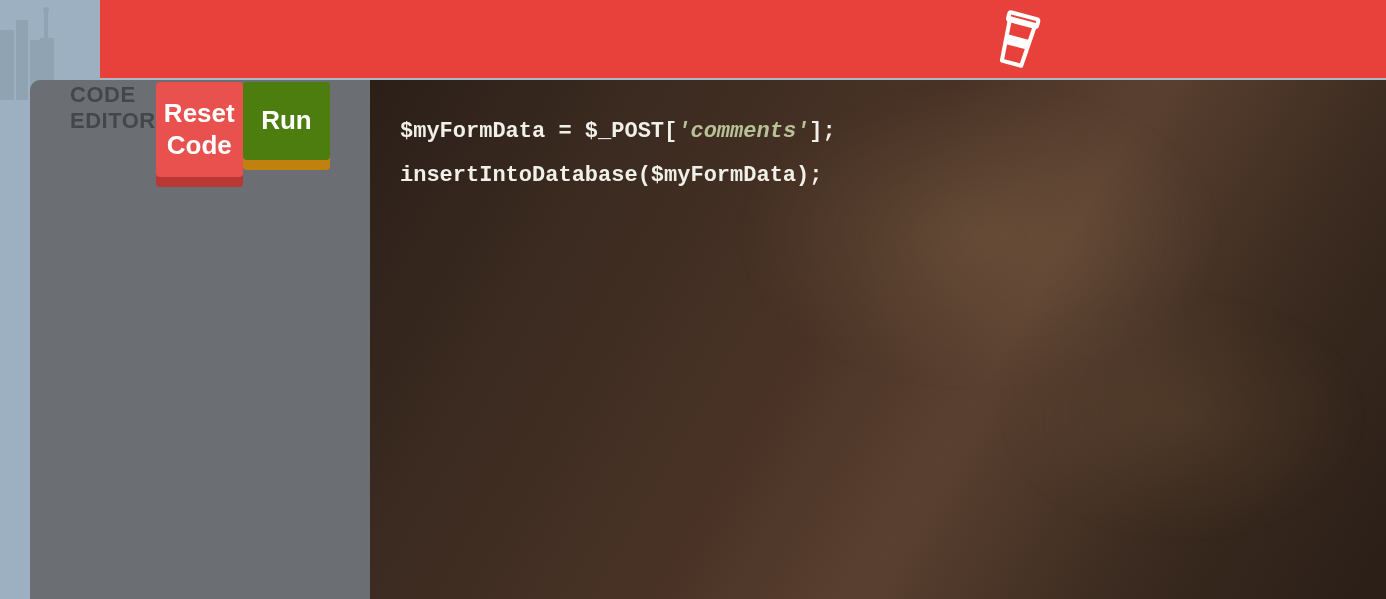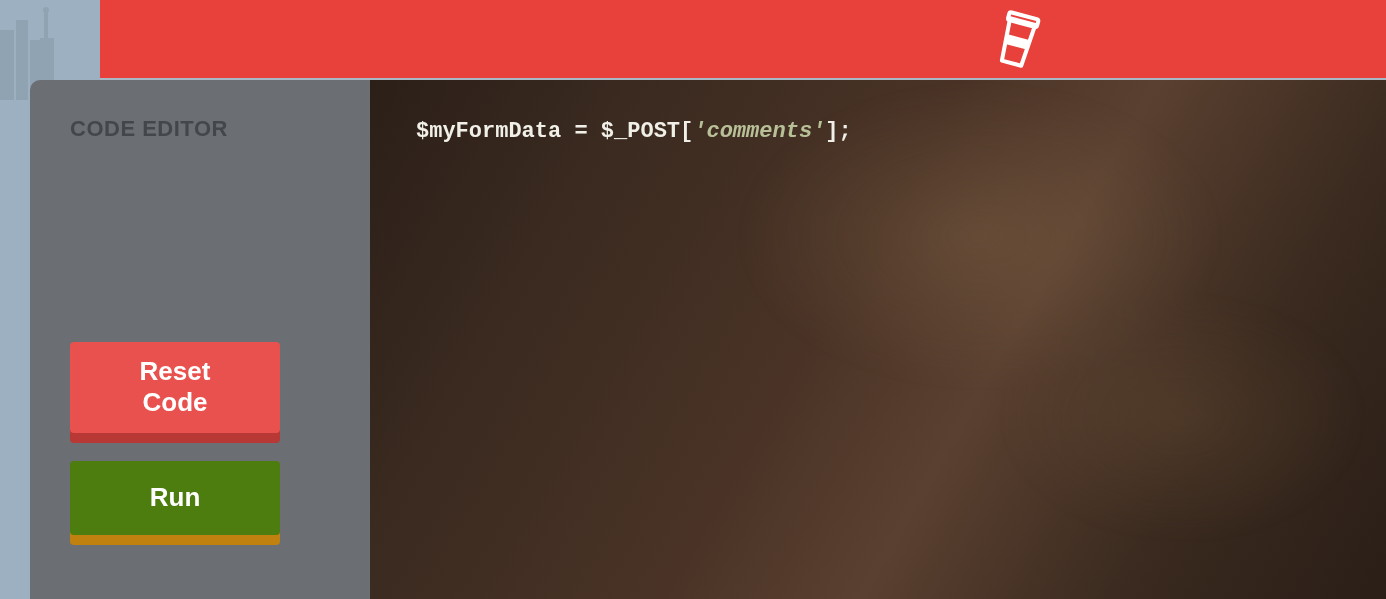--- a/index.html
+++ b/index.html
@@ -45,23 +45,23 @@
   width: 1356px;
   height: 519px;
   display: flex;
 }
 
 .sidebar {
   width: 340px;
   height: 100%;
   background: #6b6f73;
   border-radius: 10px 0 0 0;
-  padding: 36px 40px;
+  padding: 2px 40px;
   display: flex;
-  flex-direction: column;
+  flex-direction: row;
 }
 .sidebar-title {
   color: #44474a;
   font-weight: 900;
   font-size: 22px;
   letter-spacing: 0.5px;
   margin-bottom: 200px;
 }
 .btn {
   width: 210px;
@@ -101,21 +101,21 @@
 .code-area::after {
   content:"";
   position:absolute; inset:0;
   background: radial-gradient(400px 250px at 60% 30%, rgba(160,130,90,0.25), transparent 60%),
               radial-gradient(300px 200px at 80% 65%, rgba(120,90,60,0.25), transparent 60%);
   filter: blur(8px);
 }
 .code-content {
   position: relative;
   z-index: 2;
-  padding: 30px 46px;
+  padding: 30px 30px;
   font-family: "Courier New", monospace;
   font-size: 22px;
   font-weight: bold;
   line-height: 2.0;
 }
 .code-line { white-space: pre; }
 .tk-w { color: #f0f0e8; }
 .tk-str { color: #b8c097; font-style: italic; }
 .tk-op { color: #f0f0e8; }
 </style>
@@ -151,15 +151,16 @@
 Code</span>
     </button>
     <button class="btn btn-run">
       <span>Run</span>
     </button>
   </div>
 
   <div class="code-area">
     <div class="code-content" id="code-content">
         <div class="code-line"><span class="tk-w">$myFormData </span><span class="tk-op">=</span><span class="tk-w"> $_POST[</span><span class="tk-str">'comments'</span><span class="tk-w">];</span></div>
+        <div class="code-line"><span class="tk-w">insertIntoDatabase($myFormData);</span></div>
       </div>
   </div>
 </div>
 
 </body></html>

